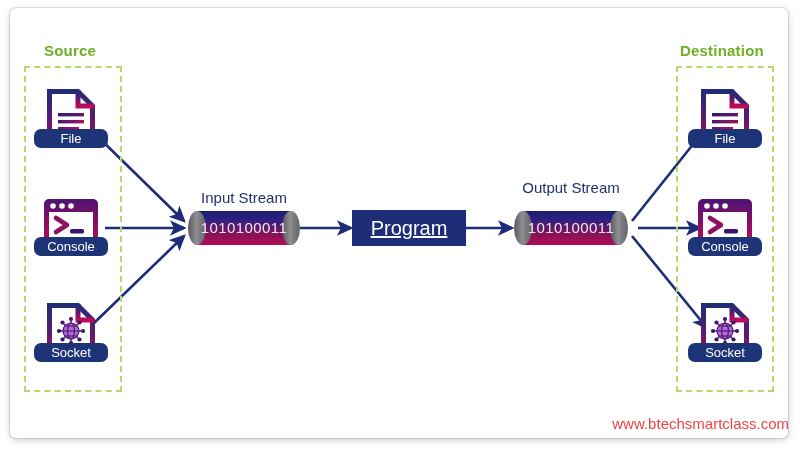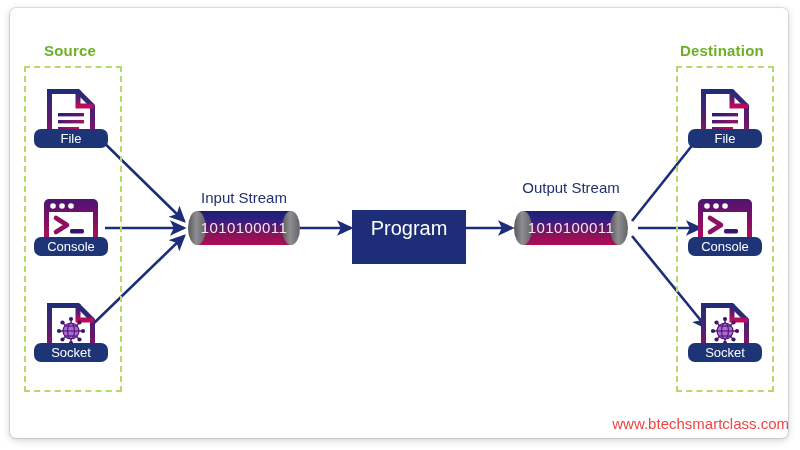--- a/index.html
+++ b/index.html
@@ -267,21 +267,21 @@
   </div>
 
   <div class="stream-caption" style="left:188px; top:189px; width:112px;">Input Stream</div>
   <div class="cyl" style="left:188px; top:211px; width:112px;">
     <div class="cyl-body" style="width:94px;"></div>
     <div class="cyl-cap left"></div>
     <div class="cyl-cap right"></div>
     <div class="cyl-text" style="width:94px;">1010100011</div>
   </div>
 
-  <div id="program-box" style="left:352px; top:210px; width:114px; height:54px; line-height:36px;">
+  <div id="program-box" style="left:352px; top:210px; width:114px; height:36px; line-height:36px;text-decoration:underline;">
     <span>Program</span>
   </div>
 
   <div class="stream-caption" style="left:512px; top:179px; width:118px;">Output Stream</div>
   <div class="cyl" style="left:514px; top:211px; width:114px;">
     <div class="cyl-body" style="width:96px;"></div>
     <div class="cyl-cap left"></div>
     <div class="cyl-cap right"></div>
     <div class="cyl-text" style="width:96px;">1010100011</div>
   </div>

